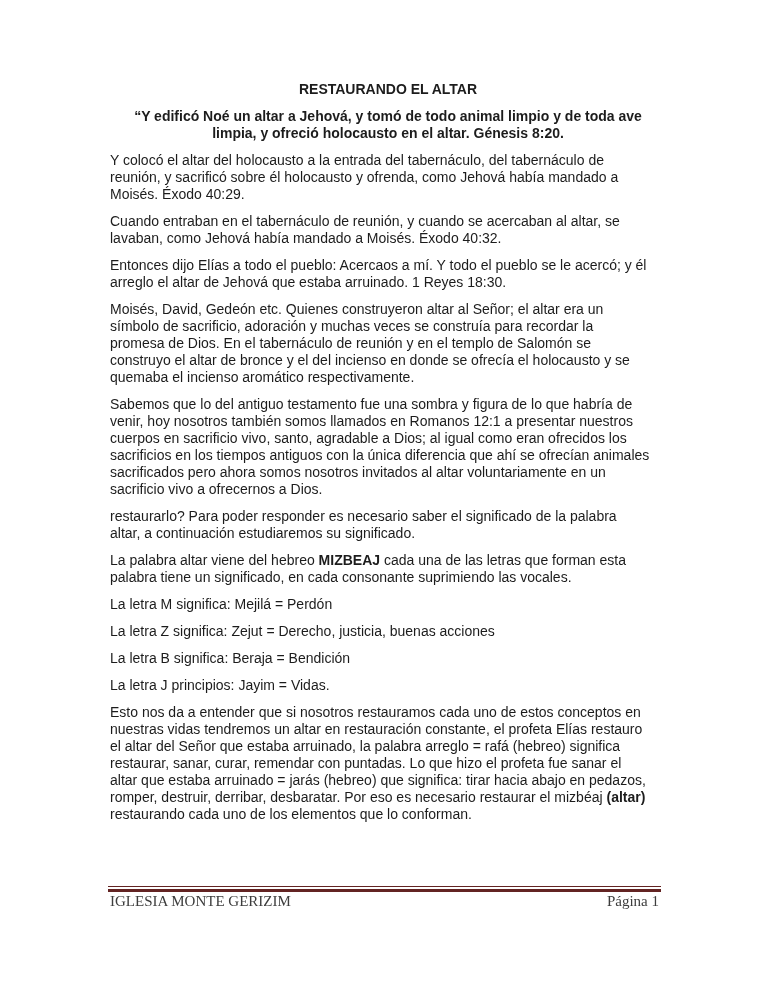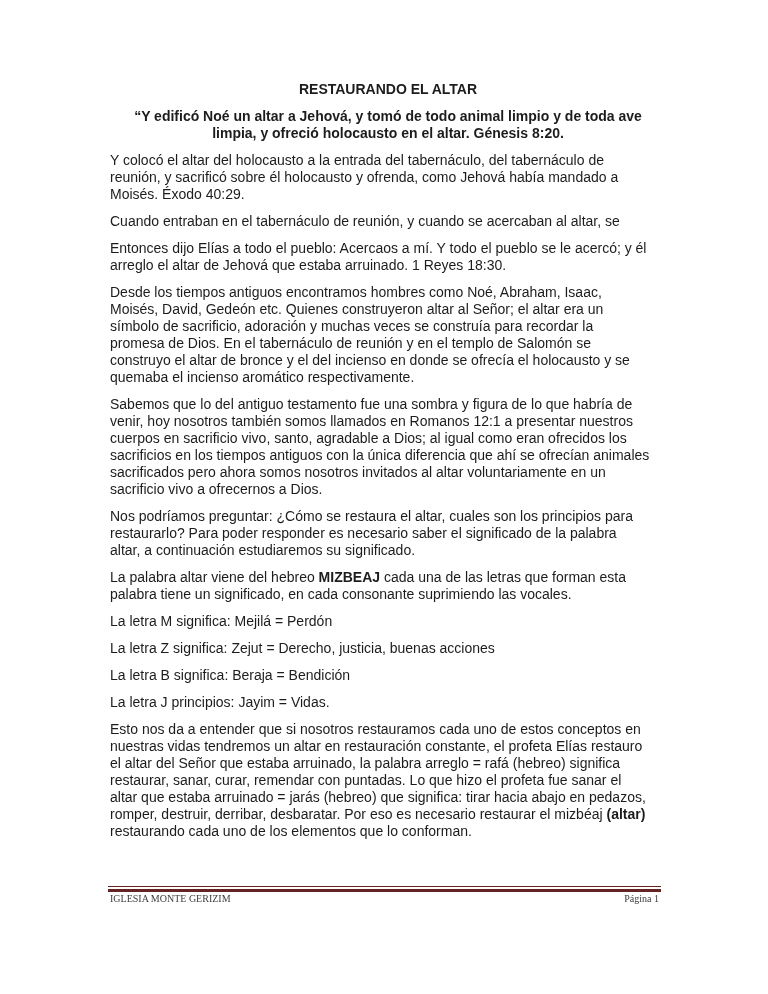--- a/index.html
+++ b/index.html
@@ -44,21 +44,21 @@
   }
   .footer-row {
     position: absolute;
     left: 110px;
     top: 893px;
     width: 549px;
     display: flex;
     justify-content: space-between;
     align-items: baseline;
     font-family: "Liberation Serif", serif;
-    font-size: 10px;
+    font-size: 15px;
     color: var(--footer-text, #3d3d3d);
   }
 </style>
 </head>
 <body>
 
 <div class="page">
   <div class="content">
       <div class="block title">
         <div class="line"><span>RESTAURANDO EL ALTAR</span></div>
@@ -67,43 +67,42 @@
         <div class="line"><span>“Y edificó Noé un altar a Jehová, y tomó de todo animal limpio y de toda ave</span></div>
         <div class="line"><span>limpia, y ofreció holocausto en el altar. Génesis 8:20.</span></div>
       </div>
       <div class="block paragraph">
         <div class="line"><span>Y colocó el altar del holocausto a la entrada del tabernáculo, del tabernáculo de</span></div>
         <div class="line"><span>reunión, y sacrificó sobre él holocausto y ofrenda, como Jehová había mandado a</span></div>
         <div class="line"><span>Moisés. Éxodo 40:29.</span></div>
       </div>
       <div class="block paragraph">
         <div class="line"><span>Cuando entraban en el tabernáculo de reunión, y cuando se acercaban al altar, se</span></div>
+        <div class="line"><span>lavaban, como Jehová había mandado a Moisés. Éxodo 40:32.</span></div>
       </div>
       <div class="block paragraph">
         <div class="line"><span>Entonces dijo Elías a todo el pueblo: Acercaos a mí. Y todo el pueblo se le acercó; y él</span></div>
         <div class="line"><span>arreglo el altar de Jehová que estaba arruinado. 1 Reyes 18:30.</span></div>
       </div>
       <div class="block paragraph">
-        <div class="line"><span>Desde los tiempos antiguos encontramos hombres como Noé, Abraham, Isaac,</span></div>
         <div class="line"><span>Moisés, David, Gedeón etc. Quienes construyeron altar al Señor; el altar era un</span></div>
         <div class="line"><span>símbolo de sacrificio, adoración y muchas veces se construía para recordar la</span></div>
         <div class="line"><span>promesa de Dios. En el tabernáculo de reunión y en el templo de Salomón se</span></div>
         <div class="line"><span>construyo el altar de bronce y el del incienso en donde se ofrecía el holocausto y se</span></div>
         <div class="line"><span>quemaba el incienso aromático respectivamente.</span></div>
       </div>
       <div class="block paragraph">
         <div class="line"><span>Sabemos que lo del antiguo testamento fue una sombra y figura de lo que habría de</span></div>
         <div class="line"><span>venir, hoy nosotros también somos llamados en Romanos 12:1 a presentar nuestros</span></div>
         <div class="line"><span>cuerpos en sacrificio vivo, santo, agradable a Dios; al igual como eran ofrecidos los</span></div>
         <div class="line"><span>sacrificios en los tiempos antiguos con la única diferencia que ahí se ofrecían animales</span></div>
         <div class="line"><span>sacrificados pero ahora somos nosotros invitados al altar voluntariamente en un</span></div>
         <div class="line"><span>sacrificio vivo a ofrecernos a Dios.</span></div>
       </div>
       <div class="block paragraph">
-        <div class="line"><span>Nos podríamos preguntar: ¿Cómo se restaura el altar, cuales son los principios para</span></div>
         <div class="line"><span>restaurarlo? Para poder responder es necesario saber el significado de la palabra</span></div>
         <div class="line"><span>altar, a continuación estudiaremos su significado.</span></div>
       </div>
       <div class="block paragraph">
         <div class="line"><span>La palabra altar viene del hebreo </span><span class="b">MIZBEAJ</span><span> cada una de las letras que forman esta</span></div>
         <div class="line"><span>palabra tiene un significado, en cada consonante suprimiendo las vocales.</span></div>
       </div>
       <div class="block letter-line extra-top">
         <div class="line"><span>La letra M significa: Mejilá = Perdón</span></div>
       </div>

